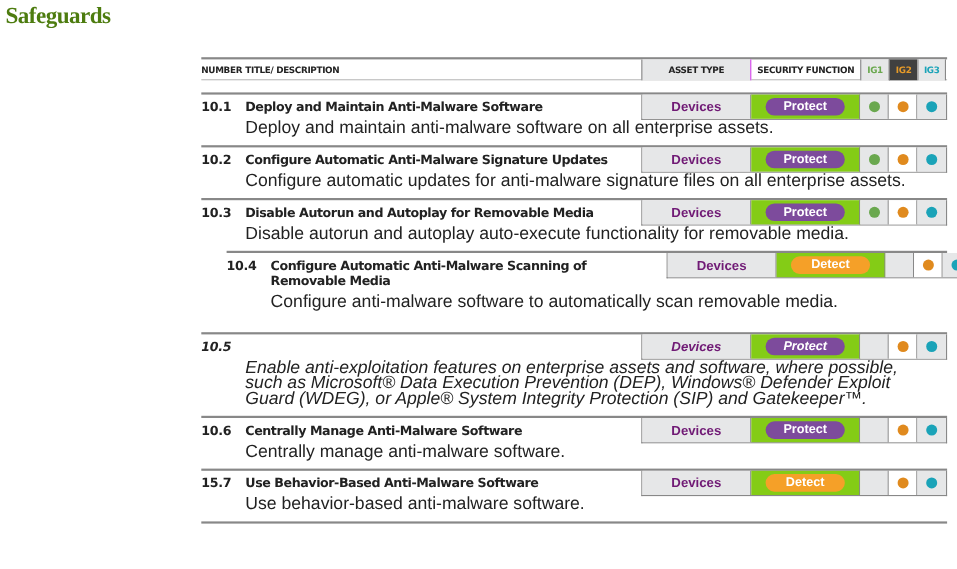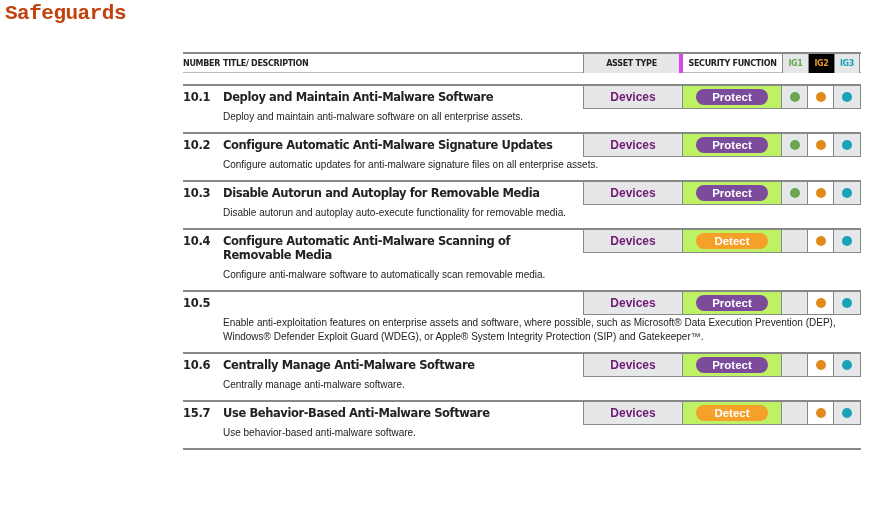--- a/index.html
+++ b/index.html
@@ -1,71 +1,71 @@
 <!DOCTYPE html>
 <html><head>
   <meta charset="utf-8">
   <style>
     * { box-sizing: border-box; margin: 0; padding: 0; }
     html, body { width: 870px; height: 517px; background: #ffffff; overflow: hidden; }
     body { position: relative; font-family: "Liberation Sans", sans-serif; color: #222; }
 
     .page-title {
       position: absolute; left: 5px; top: 2px;
-      font-family: Liberation Mono, monospace; font-weight: bold;
-      font-size: 21px; color: #c2410c; letter-spacing: -0.5px;
+      font-family: Liberation Serif, serif; font-weight: bold;
+      font-size: 21px; color: #4d7c0f; letter-spacing: -0.5px;
     }
 
     .table { position: absolute; left: 183px; top: 52px; width: 678px; }
 
     .header-row {
       position: relative; height: 21px;
       border-top: 2px solid #888; border-bottom: 1px solid #bbb;
     }
     .hdr {
       position: absolute; top: 0; height: 19px; line-height: 19px;
       font-family: "DejaVu Sans", sans-serif; font-weight: bold;
       font-size: 8px; letter-spacing: -0.3px; color: #222;
       text-transform: uppercase; text-align: center;
     }
     .hdr-number { left: 0; text-align: left; }
     .hdr-title { left: 40px; text-align: right; }
-    .hdr-asset { left: 400px; width: 100px; background: #e6e7e8; border-left: 1px solid #888; border-right: 4px solid #d946ef; }
+    .hdr-asset { left: 400px; width: 100px; background: #e6e7e8; border-left: 1px solid #888; border-right: 1px solid #d946ef; }
     .hdr-func { left: 500px; width: 99px; }
     .hdr-ig { width: 26px; background: #e6e7e8; border-left: 1px solid #888; }
     .hdr-ig1 { left: 599px; color: #6aa84f; }
-    .hdr-ig2 { left: 625px; color: #e69a28; background: #000000; }
+    .hdr-ig2 { left: 625px; color: #e69a28; background: #404040; }
     .hdr-ig3 { left: 651px; color: #1aa3b8; border-right: 1px solid #888; }
 
     .row { position: relative; border-top: 2px solid #888; }
     .row.last { border-bottom: 2px solid #888; }
     .row-head { position: relative; height: 24px; }
     .num {
       position: absolute; left: 0; top: 4px;
       font-family: "DejaVu Sans", sans-serif; font-weight: bold;
       font-size: 11.5px; color: #222; letter-spacing: -0.3px;
     }
     .title {
       position: absolute; left: 40px; top: 4px; width: 350px;
       font-family: "DejaVu Sans", sans-serif; font-weight: bold;
       font-size: 11.5px; color: #222; letter-spacing: -0.4px; line-height: 14px;
     }
     .desc {
       padding-left: 40px; padding-right: 10px;
-      font-size: 10px; line-height: 14px; color: #222;
+      font-size: 16px; line-height: 14px; color: #222;
       padding-bottom: 8px;
     }
     .cells {
       position: absolute; left: 400px; top: 0; height: 23px; width: 278px;
       border: 1px solid #888; border-top: none; display: flex;
     }
     .cell { height: 100%; display: flex; align-items: center; justify-content: center; border-right: 1px solid #888; }
     .cell:last-child { border-right: none; }
     .cell-asset { width: 99px; background: #e6e7e8; font-weight: bold; font-size: 12px; color: #701a75; }
-    .cell-func { width: 99px; background: #bef264; }
+    .cell-func { width: 99px; background: #84cc16; }
     .cell-ig { width: 26px; background: #e6e7e8; }
     .cell-ig.ig2 { background: #fff; }
     .pill {
       display: inline-block; width: 72px; height: 16px; line-height: 16px;
       border-radius: 8px; color: #fff; font-weight: bold; font-size: 11.5px; text-align: center;
     }
     .pill.protect { background: #7d4b9c; }
     .pill.detect { background: #f5a028; }
     .dot { width: 10px; height: 10px; border-radius: 50%; }
     .dot.ig1 { background: #6aa84f; }
@@ -153,42 +153,42 @@
               <span class="dot ig2"></span>
             </div>
         <div class="cell cell-ig ig3">
               <span class="dot ig3"></span>
             </div>
       </div>
     </div>
     <div class="desc">Disable autorun and autoplay auto-execute functionality for removable media.</div>
   </div>
 
-  <div class="row tall" style="margin-top: 0px;">
+  <div class="row tall" style="margin-top: 0px; margin-left: 23px;">
     <div class="row-head">
       <span class="num">10.4</span>
       <span class="title">Configure Automatic Anti-Malware Scanning of Removable Media</span>
       <div class="cells">
         <div class="cell cell-asset">Devices</div>
         <div class="cell cell-func">
           <span class="pill detect">Detect</span>
         </div>
         <div class="cell cell-ig ig1"></div>
         <div class="cell cell-ig ig2">
               <span class="dot ig2"></span>
             </div>
         <div class="cell cell-ig ig3">
               <span class="dot ig3"></span>
             </div>
       </div>
     </div>
     <div class="desc">Configure anti-malware software to automatically scan removable media.</div>
   </div>
 
-  <div class="row" style="margin-top: 0px;">
+  <div class="row" style="margin-top: 12px; font-style: italic;">
     <div class="row-head">
       <span class="num">10.5</span>
       <div class="cells">
         <div class="cell cell-asset">Devices</div>
         <div class="cell cell-func">
           <span class="pill protect">Protect</span>
         </div>
         <div class="cell cell-ig ig1"></div>
         <div class="cell cell-ig ig2">
               <span class="dot ig2"></span>

